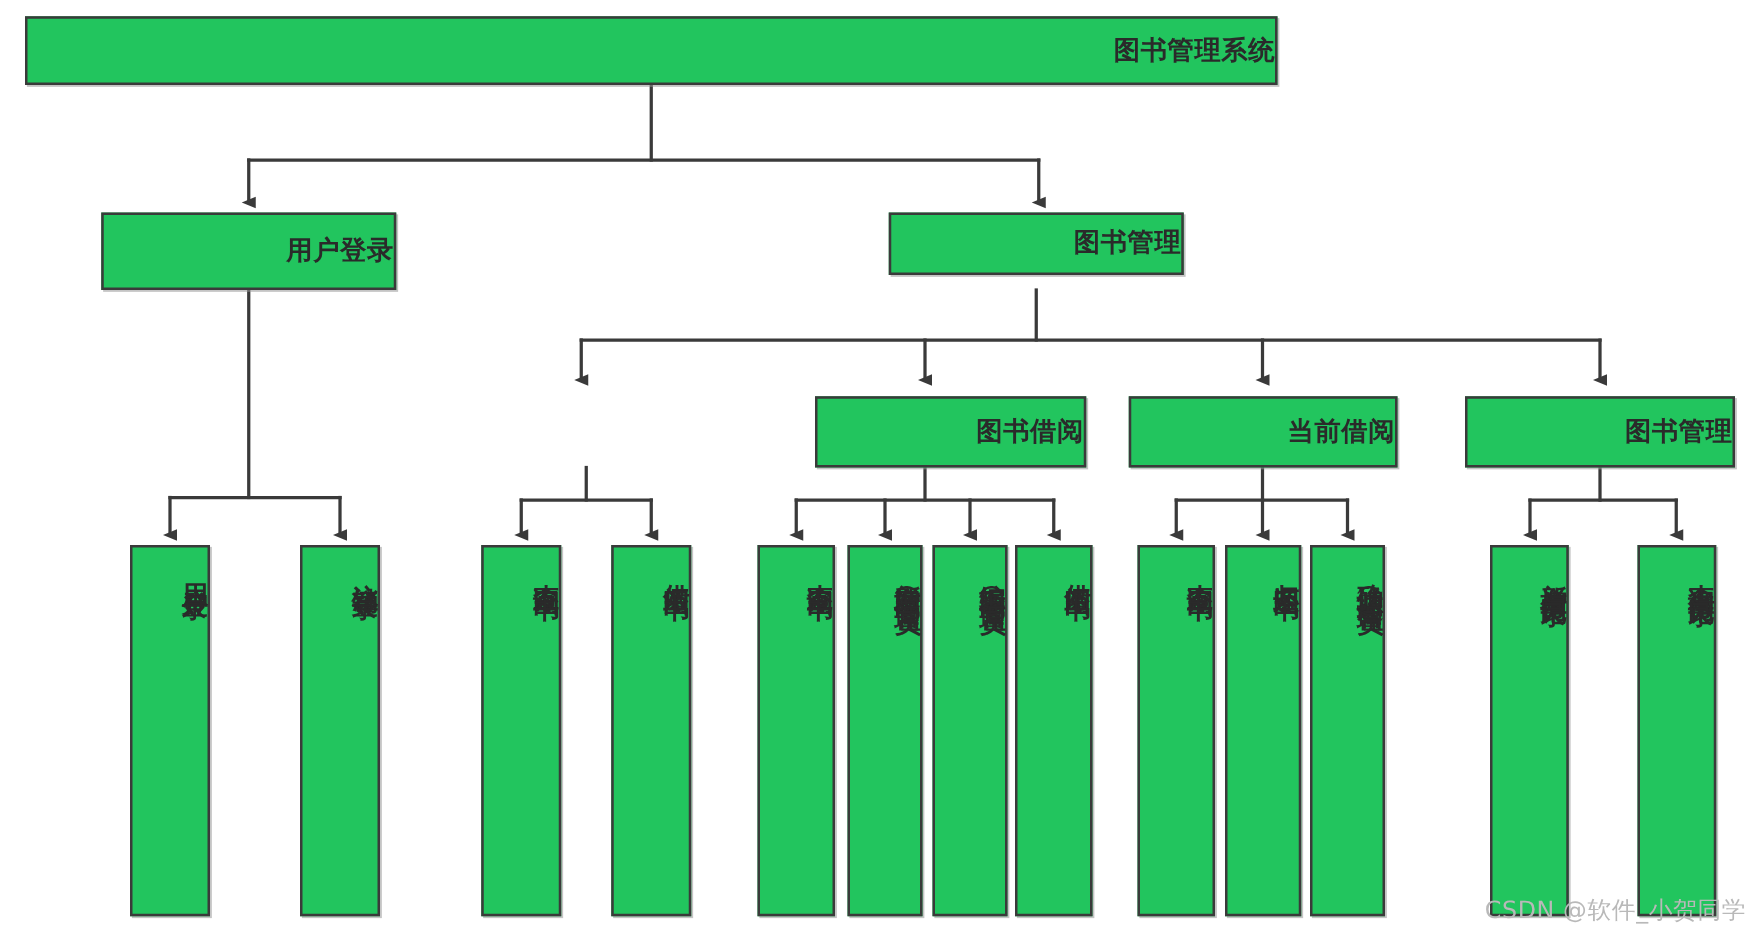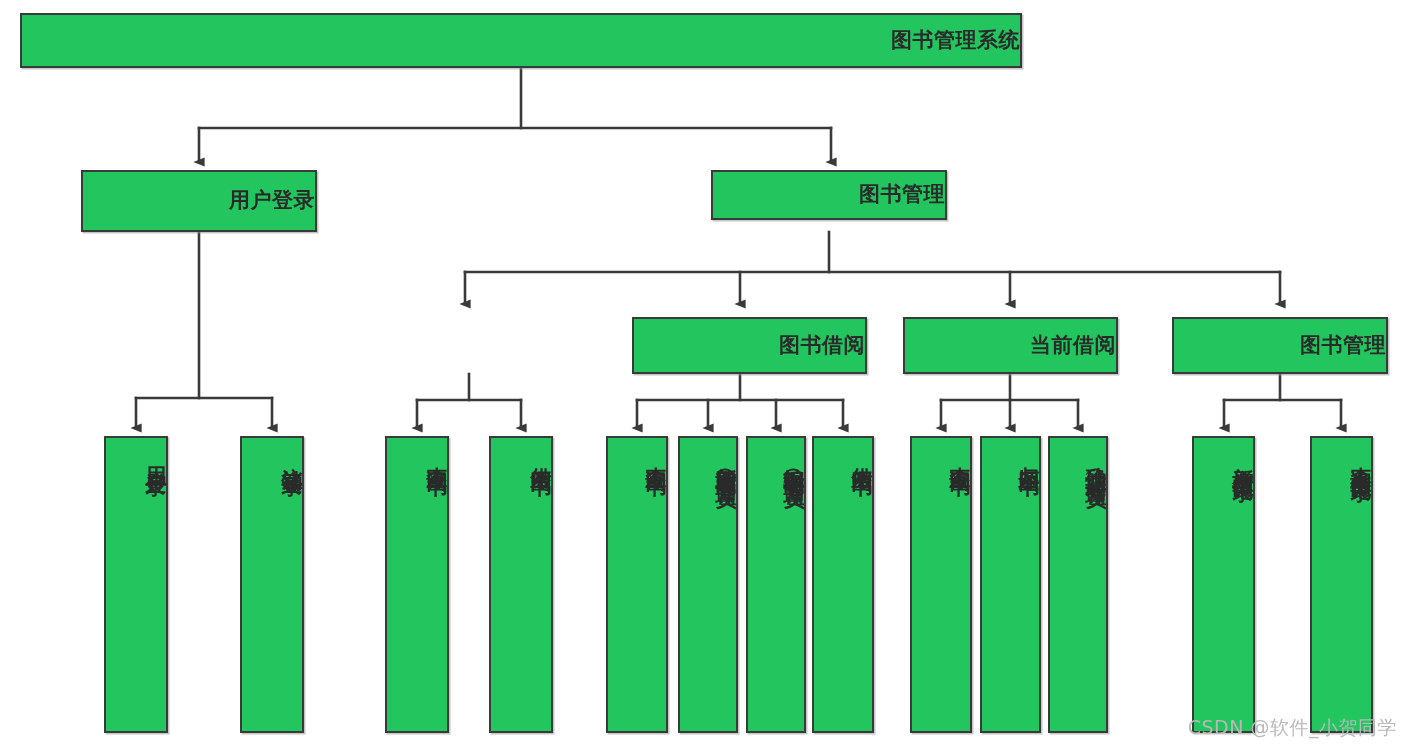--- a/index.html
+++ b/index.html
@@ -127,21 +127,21 @@
     <span class="label">图书管理系统</span>
   </div>
 
   <div class="node" style="left:81px; top:170px; width:236px; height:62px;">
     <span class="label">用户登录</span>
   </div>
   <div class="node" style="left:711px; top:170px; width:236px; height:50px;">
     <span class="label">图书管理</span>
   </div>
 
-  <div class="node" style="left:632px; top:317px; width:235px; height:57px;">
+  <div class="node" style="left:652px; top:317px; width:217px; height:57px;">
     <span class="label">图书借阅</span>
   </div>
   <div class="node" style="left:903px; top:317px; width:215px; height:57px;">
     <span class="label">当前借阅</span>
   </div>
   <div class="node" style="left:1172px; top:317px; width:216px; height:57px;">
     <span class="label">图书管理</span>
   </div>
 
   <div class="node vert" style="left:104px; top:436px; width:64px; height:297px;">

